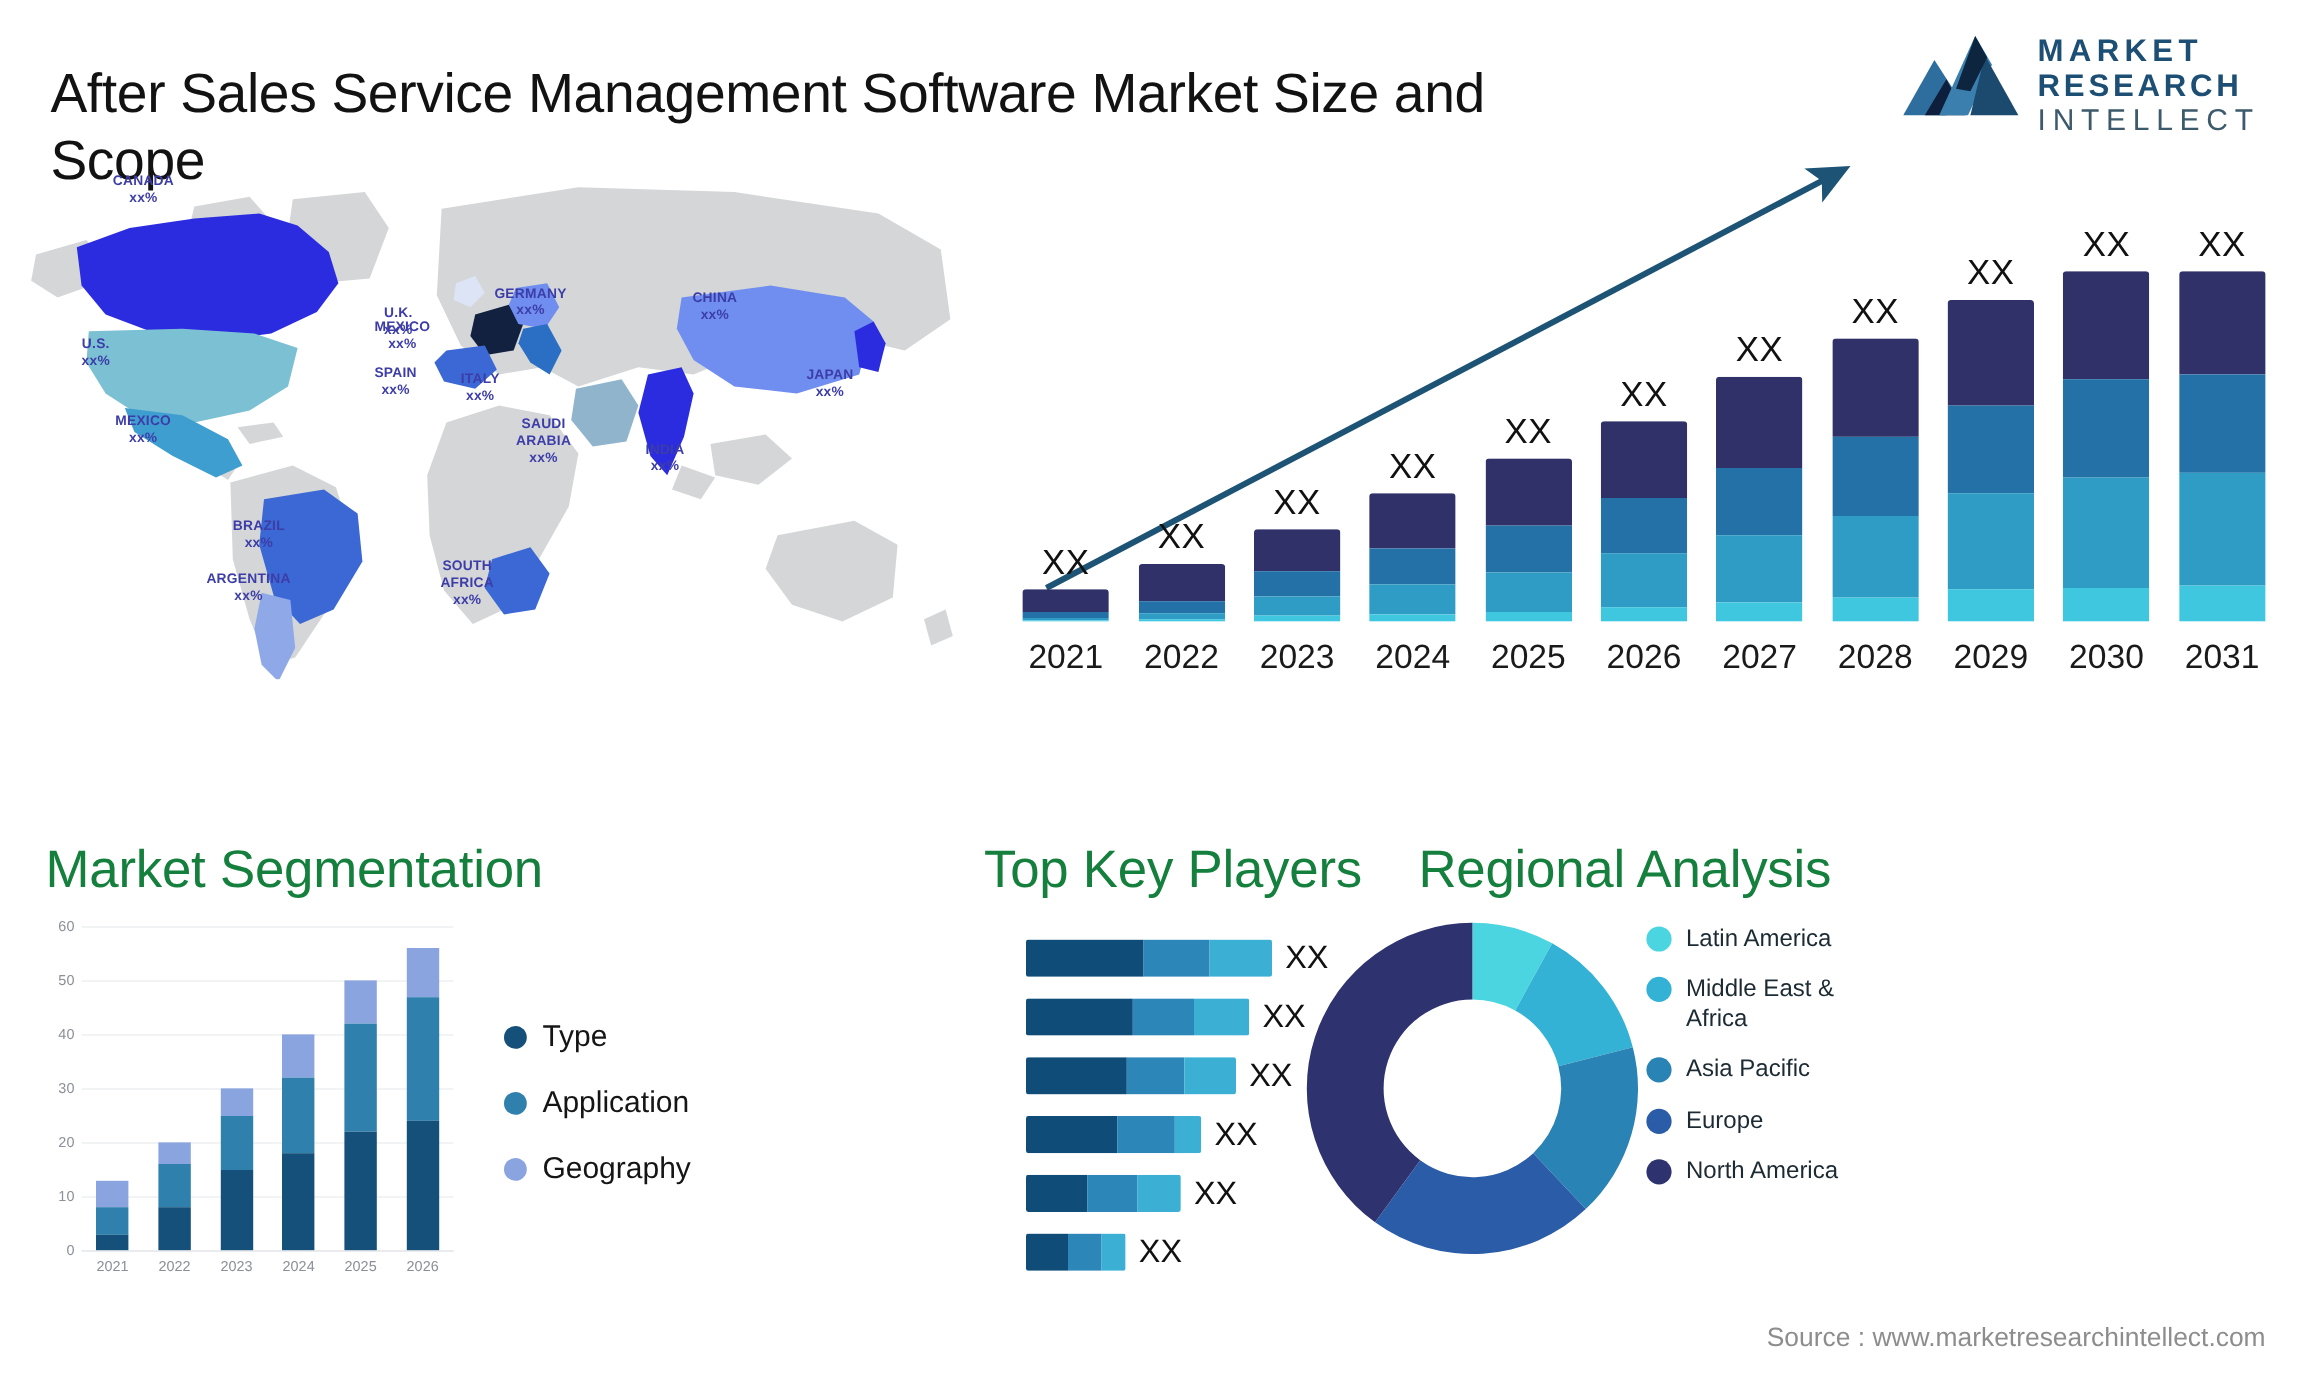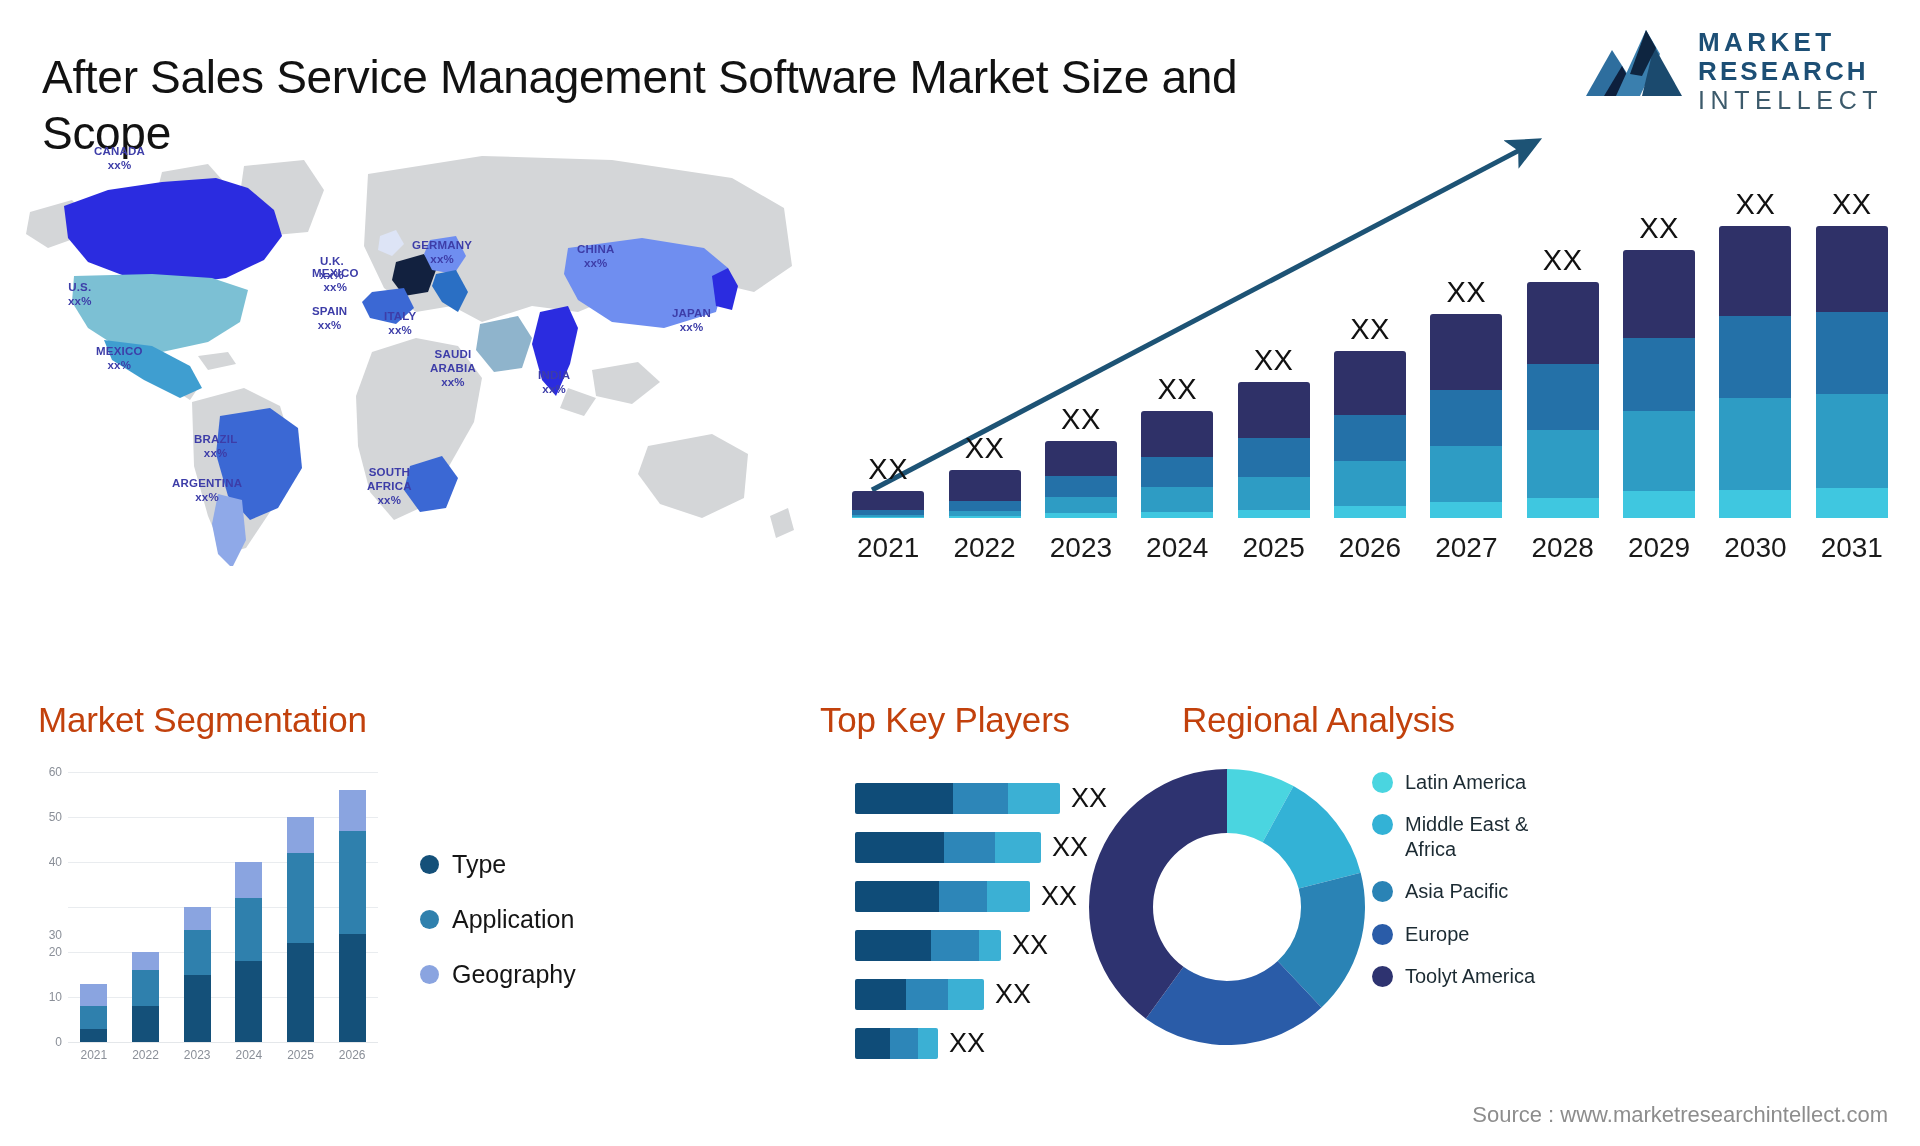--- a/index.html
+++ b/index.html
@@ -40,21 +40,21 @@
   .fc-col{flex:1;display:flex;flex-direction:column;align-items:center;justify-content:flex-end;height:100%;}
   .fc-xx{font-size:29px;color:#111;margin-bottom:5px;font-family:"Liberation Sans",sans-serif;letter-spacing:.5px;}
   .fc-stack{width:72px;display:flex;flex-direction:column;justify-content:flex-end;
     border-radius:3px 3px 0 0;overflow:hidden;}
   .fc-seg{width:100%;}
   .fc-years{position:absolute;left:10px;bottom:6px;width:1060px;display:flex;}
   .fc-year{flex:1;text-align:center;font-size:28px;color:#1a1a1a;}
   #trend-arrow{position:absolute;left:0;top:0;width:1080px;height:400px;pointer-events:none;}
 
   
-  .sec-title{position:absolute;font-size:35px;color:#c2410c;font-weight:400;letter-spacing:-.2px;}
+  .sec-title{position:absolute;font-size:44px;color:#15803d;font-weight:400;letter-spacing:-.2px;}
 
   
   #segmentation{position:absolute;left:30px;top:700px;width:600px;height:430px;}
   #seg-plot{position:absolute;left:38px;top:72px;width:310px;height:270px;}
   .seg-grid-line{position:absolute;left:0;width:310px;height:1px;background:#e9ecef;}
   .seg-ytick{position:absolute;right:314px;transform:translateY(-50%);
     font-size:12px;color:#8a8f98;text-align:right;width:40px;}
   .seg-bars{position:absolute;left:0;bottom:0;width:310px;height:270px;display:flex;align-items:flex-end;}
   .seg-col{flex:1;display:flex;justify-content:center;align-items:flex-end;height:100%;}
   .seg-stack{width:27px;display:flex;flex-direction:column;justify-content:flex-end;}
@@ -406,21 +406,21 @@
               <div style="background: rgb(47, 128, 173); height: 103.5px;"></div>
               <div style="background: rgb(20, 80, 121); height: 108px;"></div>
             </div>
           </div>
         </div>
     </div>
     <div id="seg-yticks">
         <div class="seg-ytick" style="top: 342px; left: 0px; width: 32px; right: auto;">0</div>
         <div class="seg-ytick" style="top: 297px; left: 0px; width: 32px; right: auto;">10</div>
         <div class="seg-ytick" style="top: 252px; left: 0px; width: 32px; right: auto;">20</div>
-        <div class="seg-ytick" style="top: 207px; left: 0px; width: 32px; right: auto; margin-top: 28px;">30</div>
+        <div class="seg-ytick" style="top: 207px; left: 0px; width: 32px; right: auto;">30</div>
         <div class="seg-ytick" style="top: 162px; left: 0px; width: 32px; right: auto;">40</div>
         <div class="seg-ytick" style="top: 117px; left: 0px; width: 32px; right: auto;">50</div>
         <div class="seg-ytick" style="top: 72px; left: 0px; width: 32px; right: auto;">60</div>
       </div>
     <div class="seg-axis"></div>
     <div class="seg-xlabels" id="seg-xlabels">
         <div class="seg-x">2021</div>
         <div class="seg-x">2022</div>
         <div class="seg-x">2023</div>
         <div class="seg-x">2024</div>
@@ -518,19 +518,19 @@
         <div class="ra-leg-row">
           <span class="ra-dot" style="background: rgb(42, 131, 181);"></span>
           <span class="ra-leg-label">Asia Pacific</span>
         </div>
         <div class="ra-leg-row">
           <span class="ra-dot" style="background: rgb(42, 92, 168);"></span>
           <span class="ra-leg-label">Europe</span>
         </div>
         <div class="ra-leg-row">
           <span class="ra-dot" style="background: rgb(46, 51, 112);"></span>
-          <span class="ra-leg-label">Toolyt America</span>
+          <span class="ra-leg-label">North America</span>
         </div>
       </div>
   </div>
 
   <div id="source-note">Source : www.marketresearchintellect.com</div>
 </div>
 
 </body></html>

